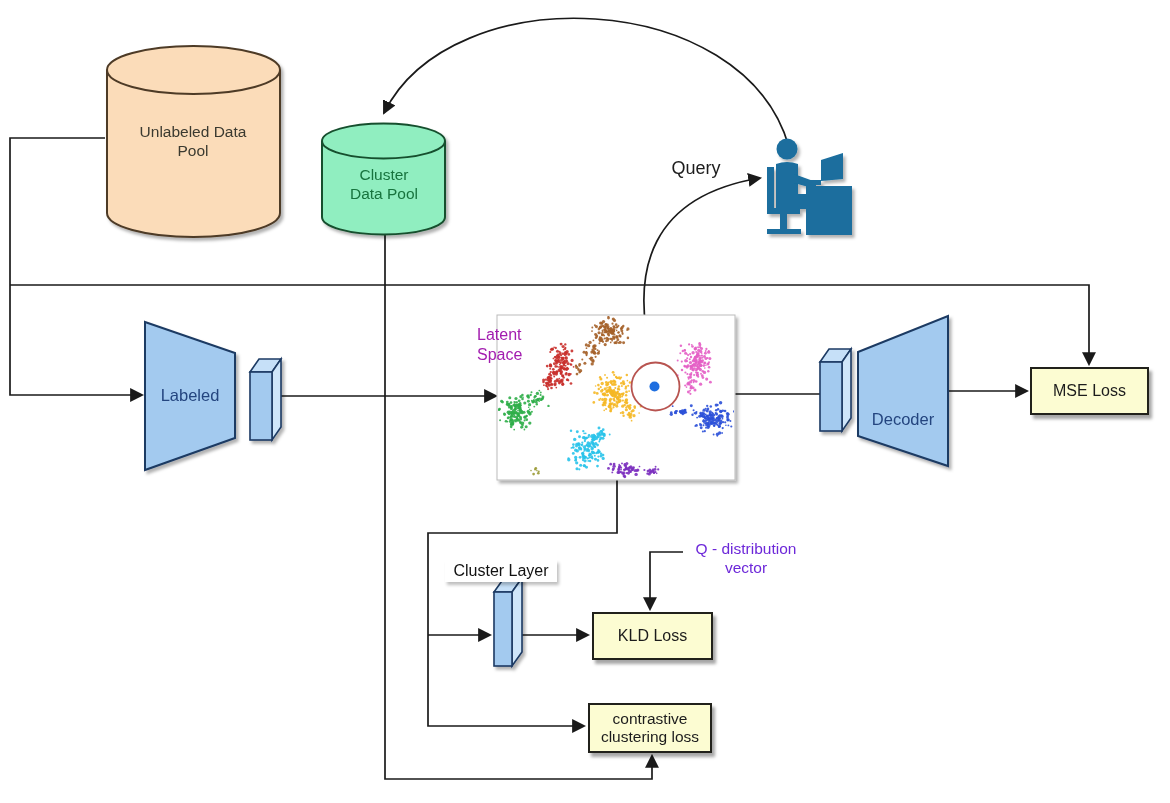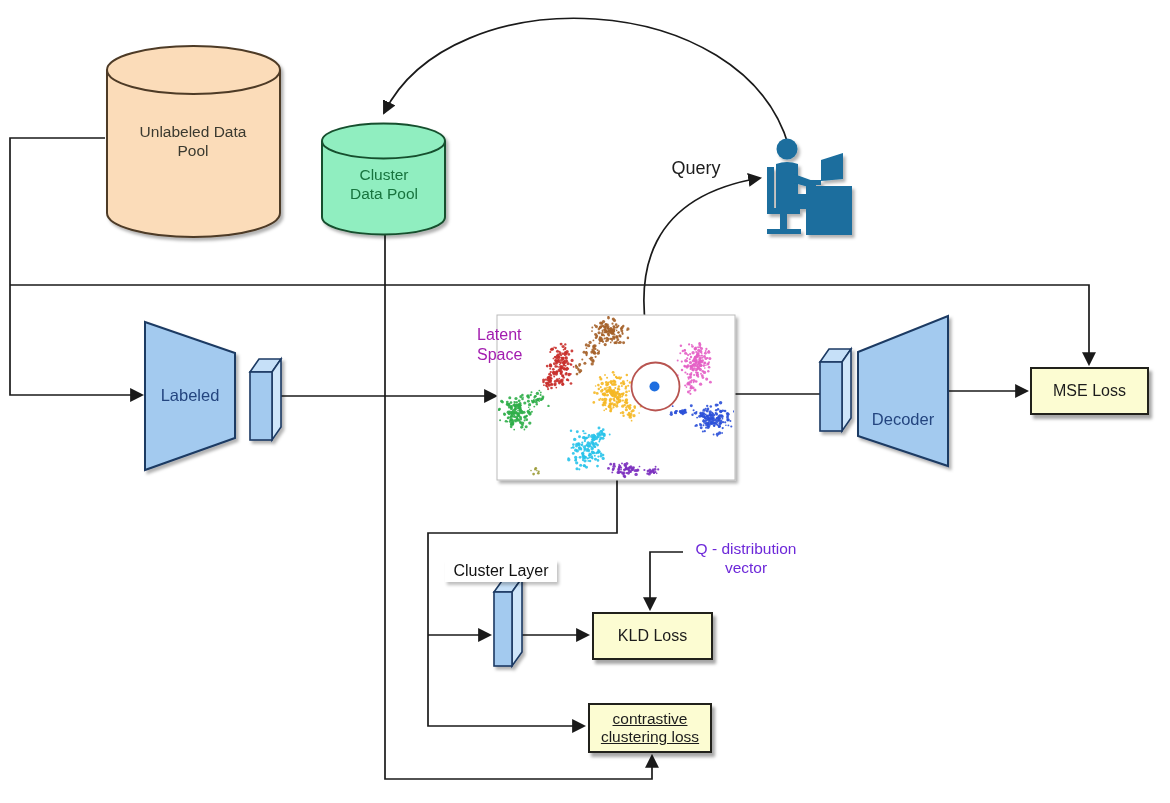--- a/index.html
+++ b/index.html
@@ -1408,14 +1408,14 @@
   <div class="label lbl-labeled">Cluster Data Pool</div>
   <div class="label lbl-encoder">Labeled</div>
   <div class="label lbl-decoder">Decoder</div>
   <div class="label lbl-latent">Latent Space</div>
   <div class="label lbl-query">Query</div>
   <div class="label lbl-cluster">Cluster Layer</div>
   <div class="label lbl-qdist">Q - distribution vector</div>
 
   <div class="ybox ybox-kld" style="background: rgb(252, 252, 210);">KLD Loss</div>
   <div class="ybox ybox-mse" style="background: rgb(252, 252, 210);">MSE Loss</div>
-  <div class="ybox ybox-ccl" style="background: rgb(252, 252, 210); text-decoration: underline;">contrastive clustering loss</div>
+  <div class="ybox ybox-ccl" style="background: rgb(252, 252, 210);">contrastive clustering loss</div>
 </div>
 
 </body></html>

